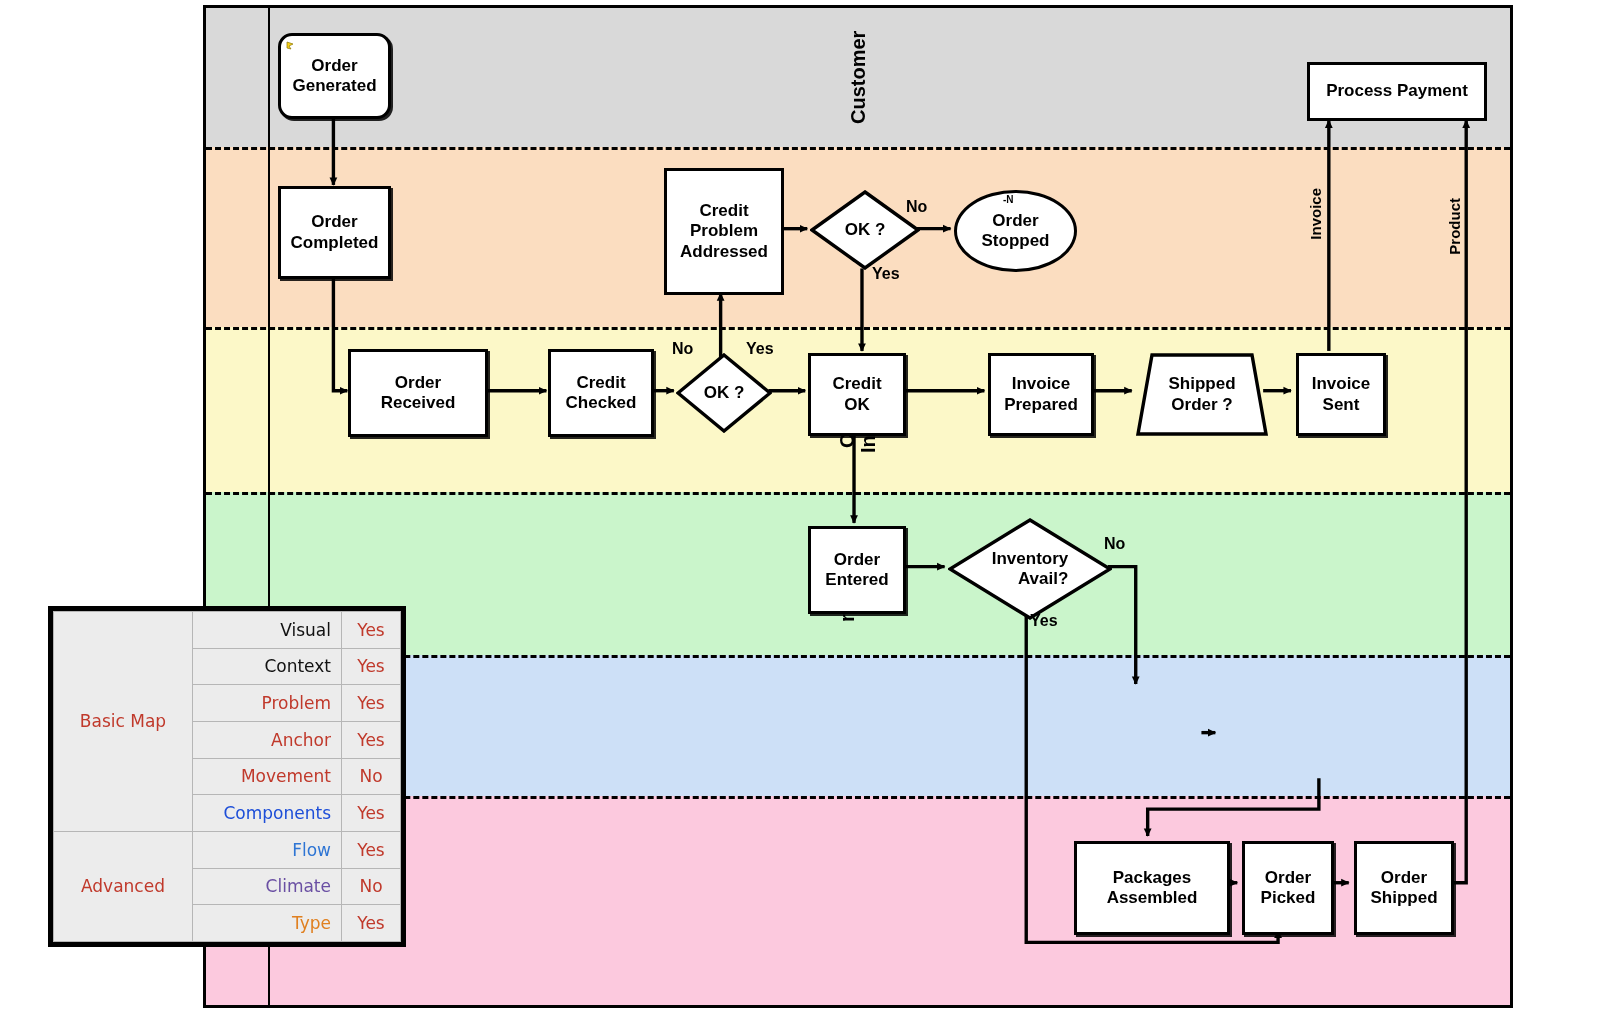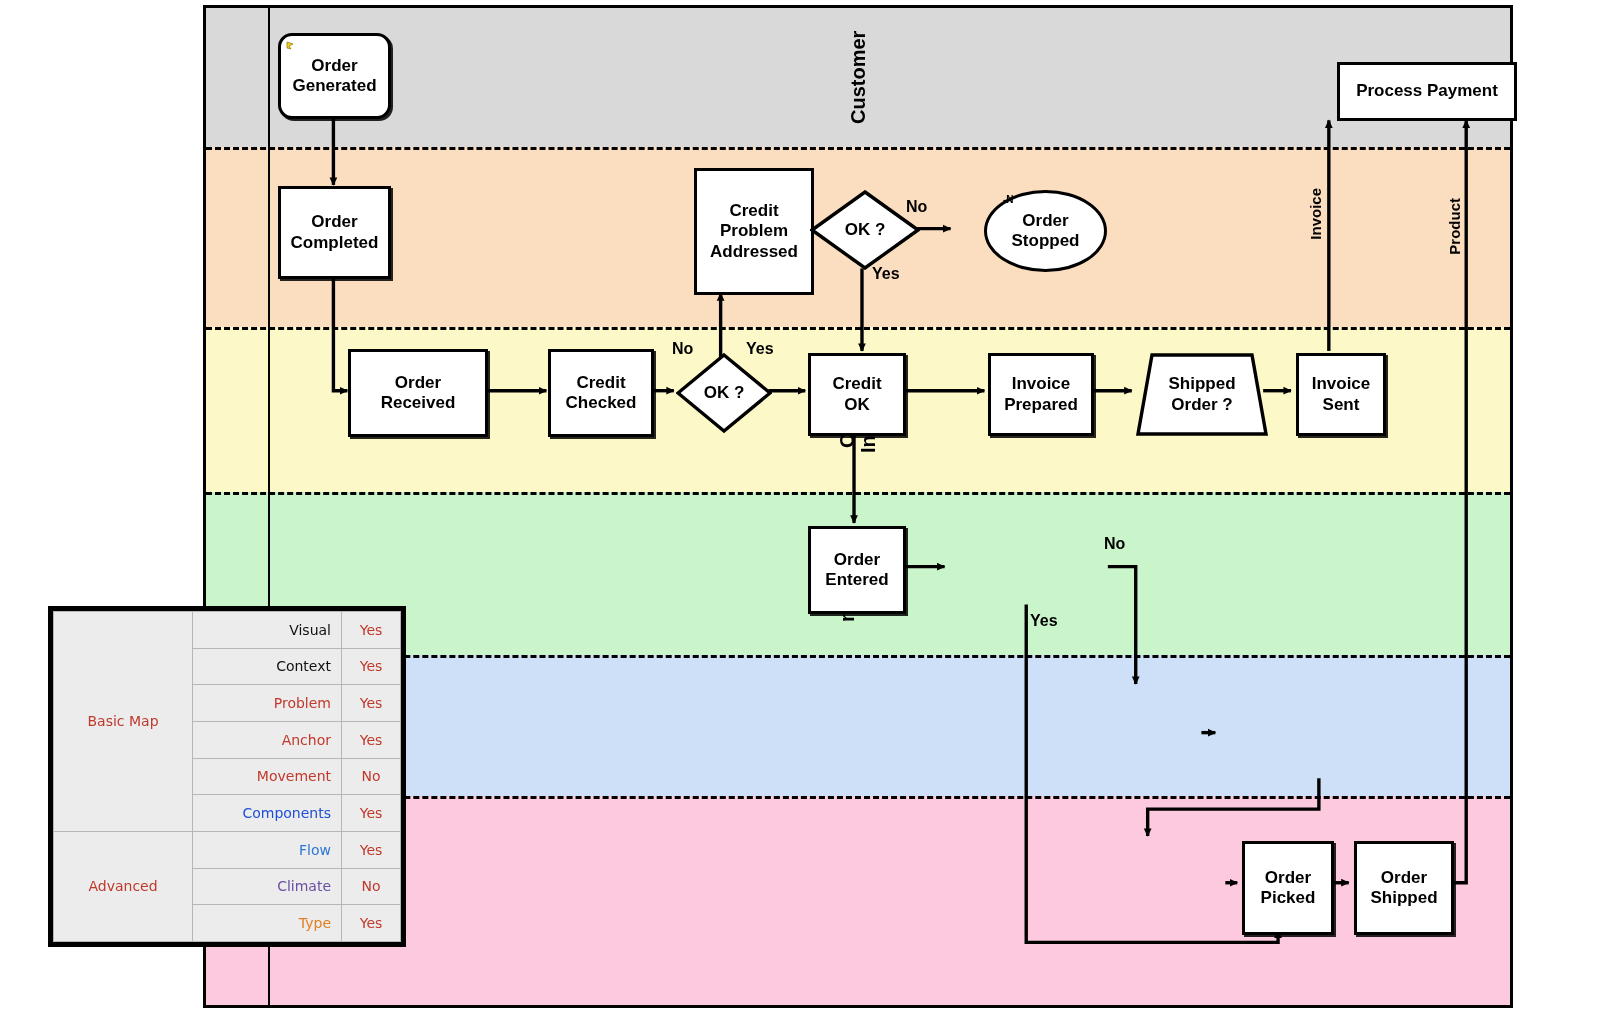--- a/index.html
+++ b/index.html
@@ -26,21 +26,21 @@
   }
 
   
   .node{position:absolute; background:#fff; border:3px solid #000;
         display:flex; align-items:center; justify-content:center;
         text-align:center; font-size:17px; font-weight:bold; color:#000;
         line-height:1.18; white-space:pre; box-sizing:border-box; z-index:5;
         box-shadow:2px 2px 0 rgba(0,0,0,.85);}
   .node.round{border-radius:14px;}
   .node.oval{border-radius:50%;}
-  .node.plain{box-shadow:none;margin-left:30px;}
+  .node.plain{box-shadow:none;}
 
   
   .diamond{position:absolute; z-index:5;}
   .diamond .dshape{position:absolute; inset:0;}
   .diamond .dtext{position:absolute; inset:0; display:flex;
       align-items:center; justify-content:center; text-align:right;
       font-size:17px; font-weight:bold; color:#000; line-height:1.18;
       white-space:pre;}
 
   
@@ -68,21 +68,21 @@
 
   
   #featuretable{
     position:absolute; left:48px; top:606px; width:358px; height:341px;
     border:5px solid #000; background:#ececec; box-sizing:border-box;
     z-index:20;
   }
   #featuretable table{width:100%; height:100%; border-collapse:collapse;
      table-layout:fixed;}
   #featuretable td{
-     border:1px solid #b6b6b6; font-size:14px; padding:0 10px;
+     border:1px solid #b6b6b6; font-size:17px; padding:0 10px;
      background:#ececec; font-family:"DejaVu Sans", sans-serif;
   }
   td.grp{width:118px; text-align:center; color:#c0392b; font-size:17px;}
   td.feat{width:128px; text-align:right;}
   td.val{width:auto; text-align:center; color:#c0392b;}
 </style>
 </head>
 <body>
 
 <div id="diagram">
@@ -244,25 +244,36 @@
   <div class="node" style="left:1090px;top:345px;width:90px;height:83px;">
     <span>Invoice
 Sent</span>
   </div>
 
   <div class="node" style="left:602px;top:518px;width:98px;height:88px;">
     <span>Order
 Entered</span>
   </div>
 
+  <div class="diamond" style="left:742px;top:510px;width:164px;height:102px;">
+    <svg class="dshape" viewBox="0 0 164 102" preserveAspectRatio="none">
+      <polygon points="82,2 162,51 82,100 2,51" fill="#fff" stroke="#000" stroke-width="3.4"></polygon>
+    </svg>
+    <div class="dtext">Inventory
+Avail?</div>
+  </div>
   <div class="elabel" style="left:898px;top:527px;">No</div>
   <div class="elabel" style="left:824px;top:604px;">Yes</div>
 
 
 
+  <div class="node" style="left:868px;top:833px;width:156px;height:94px;">
+    <span>Packages
+Assembled</span>
+  </div>
 
   <div class="node" style="left:1036px;top:833px;width:92px;height:94px;">
     <span>Order
 Picked</span>
   </div>
 
   <div class="node" style="left:1148px;top:833px;width:100px;height:94px;">
     <span>Order
 Shipped</span>
   </div>

